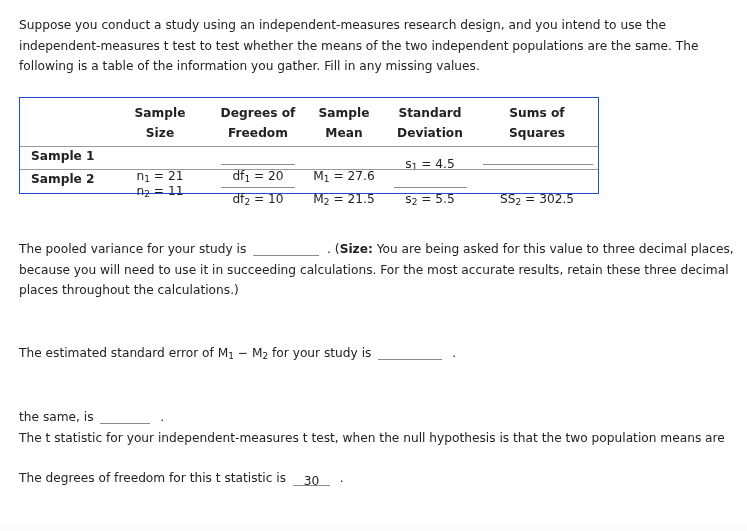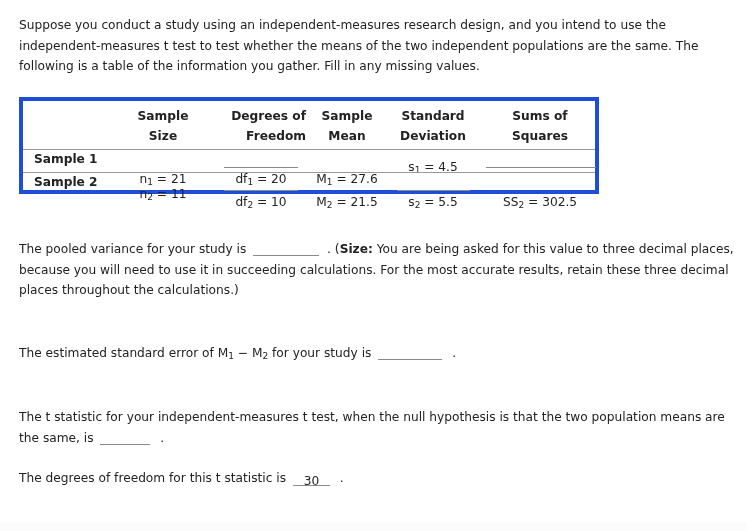--- a/index.html
+++ b/index.html
@@ -4,21 +4,21 @@
 <style>
   html, body { margin: 0; padding: 0; }
   body {
     width: 747px; height: 531px; background: #ffffff; position: relative; overflow: hidden;
     font-family: "DejaVu Sans", sans-serif; font-size: 12.2px; color: #222222;
   }
   .para { position: absolute; left: 19px; line-height: 20.5px; margin: 0; }
   .p-intro { top: 15px; width: 700px; }
   .data-table {
     position: absolute; left: 19px; top: 97px; width: 580px; height: 97px;
-    border: 4px solid #1d4ed8; box-sizing: border-box;
+    border: 1px solid #1d4ed8; box-sizing: border-box;
   }
   .th { position: absolute; font-weight: bold; text-align: center; line-height: 20px; font-size: 12.2px; }
   .hline { position: absolute; left: 0; right: 0; height: 1px; background: #9a9a9a; }
   .cell { position: absolute; text-align: center; line-height: 18px; font-size: 12.2px; margin-top: 20px; }
   .rowlabel { position: absolute; left: 11px; font-weight: bold; line-height: 18px; }
   .uline { position: absolute; height: 1px; background: #8a8a8a; }
   sub { font-size: 9px; vertical-align: -2px; line-height: 0; }
   .blank { display: inline-block; border-bottom: 1px solid #8a8a8a; height: 14px; vertical-align: -3px; text-align: center; }
   .bottom-strip { position: absolute; left: 0; right: 0; top: 523px; height: 8px; background: #fcfcfc; }
 </style>
@@ -30,21 +30,21 @@
   <div>independent-measures t test to test whether the means of the two independent populations are the same. The</div>
   <div>following is a table of the information you gather. Fill in any missing values.</div>
 </div>
 
 <div class="data-table">
 
   <div class="th" style="left:95px;width:90px;top:5px;">
     <div>Sample</div>
     <div>Size</div>
   </div>
-  <div class="th" style="left:193px;width:90px;top:5px;text-align:right;">
+  <div class="th" style="left:193px;width:90px;top:5px;">
     <div>Degrees of</div>
     <div>Freedom</div>
   </div>
   <div class="th" style="left:284px;width:80px;top:5px;">
     <div>Sample</div>
     <div>Mean</div>
   </div>
   <div class="th" style="left:365px;width:90px;top:5px;">
     <div>Standard</div>
     <div>Deviation</div>
@@ -87,26 +87,26 @@
   <div>places throughout the calculations.)</div>
 </div>
 
 <div class="para" style="top:343px;white-space:nowrap;">
   <span>The estimated standard error of M</span><sub>1</sub><span> − M</span><sub>2</sub><span> for your study is</span>
   <span class="blank" style="width:64px;margin-left:3px;"></span>
   <span style="margin-left:6px;">.</span>
 </div>
 
 <div class="para" style="top:407px;width:720px;">
-  <div>The t statistic for your independent-measures t test, when the null hypothesis is that the two population means are</div>
   <div style="white-space:nowrap;">
     <span>the same, is</span>
     <span class="blank" style="width:50px;margin-left:3px;"></span>
     <span style="margin-left:6px;">.</span>
   </div>
+  <div>The t statistic for your independent-measures t test, when the null hypothesis is that the two population means are</div>
 </div>
 
 <div class="para" style="top:468px;white-space:nowrap;">
   <span>The degrees of freedom for this t statistic is</span>
   <span class="blank" style="width:37px;margin-left:3px;">30</span>
   <span style="margin-left:6px;">.</span>
 </div>
 
 <div class="bottom-strip"></div>
 

